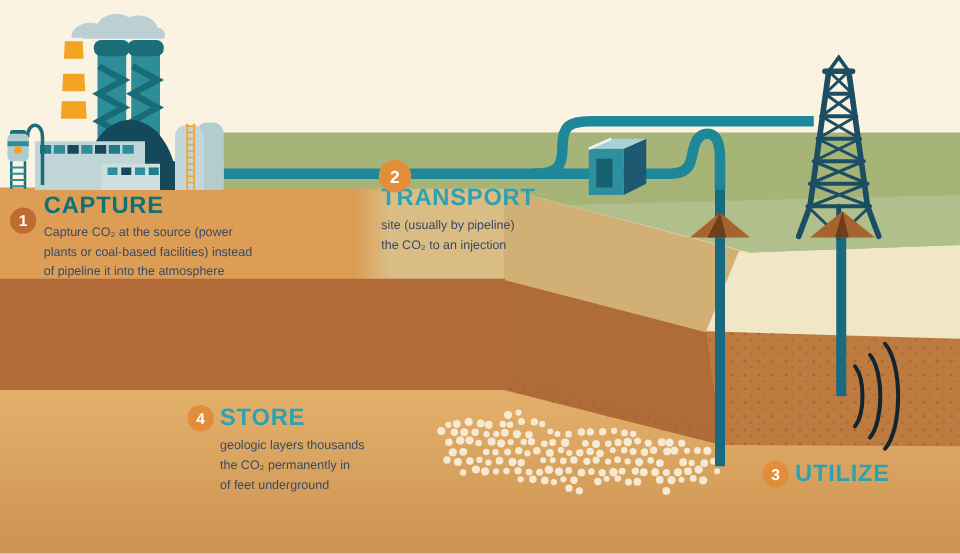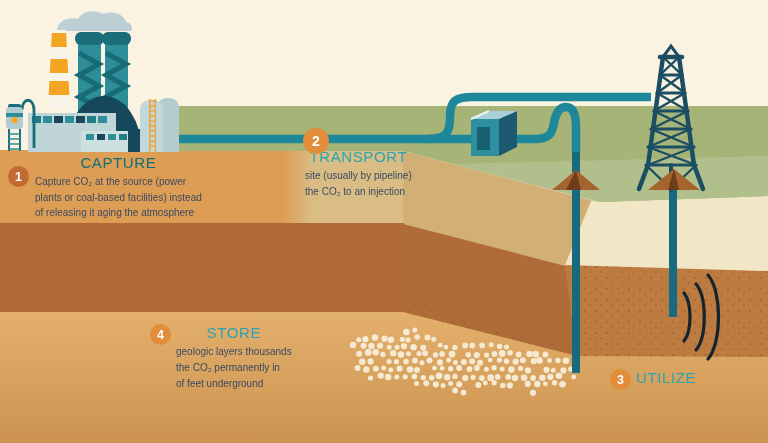--- a/index.html
+++ b/index.html
@@ -16,21 +16,21 @@
   }
   .b1{left:8px;top:166px;width:21px;height:21px;background:var(--badge-rust);}
   .b2{left:303px;top:128px;width:26px;height:26px;background:var(--badge-orange);font-size:14px;}
   .b3{left:610px;top:369px;width:21px;height:21px;background:var(--badge-orange);}
   .b4{left:150px;top:324px;width:21px;height:21px;background:var(--badge-orange);}
   .step{position:absolute;z-index:4;}
   .s1{left:35px;top:154px;}
   .s2{left:305px;top:148px;}
   .s3{left:636px;top:369px;}
   .s4{left:176px;top:324px;}
-  .step-title{font-weight:normal;font-size:15px;letter-spacing:.6px;color:var(--accent-teal);text-align:center;}
+  .step-title{font-weight:bold;font-size:19px;letter-spacing:.6px;color:var(--accent-teal);}
   .t-dark{color:var(--capture-teal);}
   .step-body{font-size:10px;line-height:15.5px;color:var(--body-text);margin-top:3px;}
   .s4 .step-body{line-height:16px;}
 </style>
 </head>
 <body>
 
 <div class="canvas">
 
 <svg width="768" height="443" viewBox="0 0 768 443">
@@ -350,21 +350,21 @@
     </div>
 <div class="badge b4">
       <span>4</span>
     </div>
 
 <div class="step s1">
   <div class="step-title t-dark">CAPTURE</div>
   <div class="step-body">
     <div>Capture CO₂ at the source (power</div>
     <div>plants or coal-based facilities) instead</div>
-    <div>of releasing it aging the atmosphere</div>
+    <div>of pipeline it into the atmosphere</div>
   </div>
 </div>
 
 <div class="step s2">
   <div class="step-title">TRANSPORT</div>
   <div class="step-body">
     <div>site (usually by pipeline)</div>
     <div>the CO₂ to an injection</div>
   </div>
 </div>

